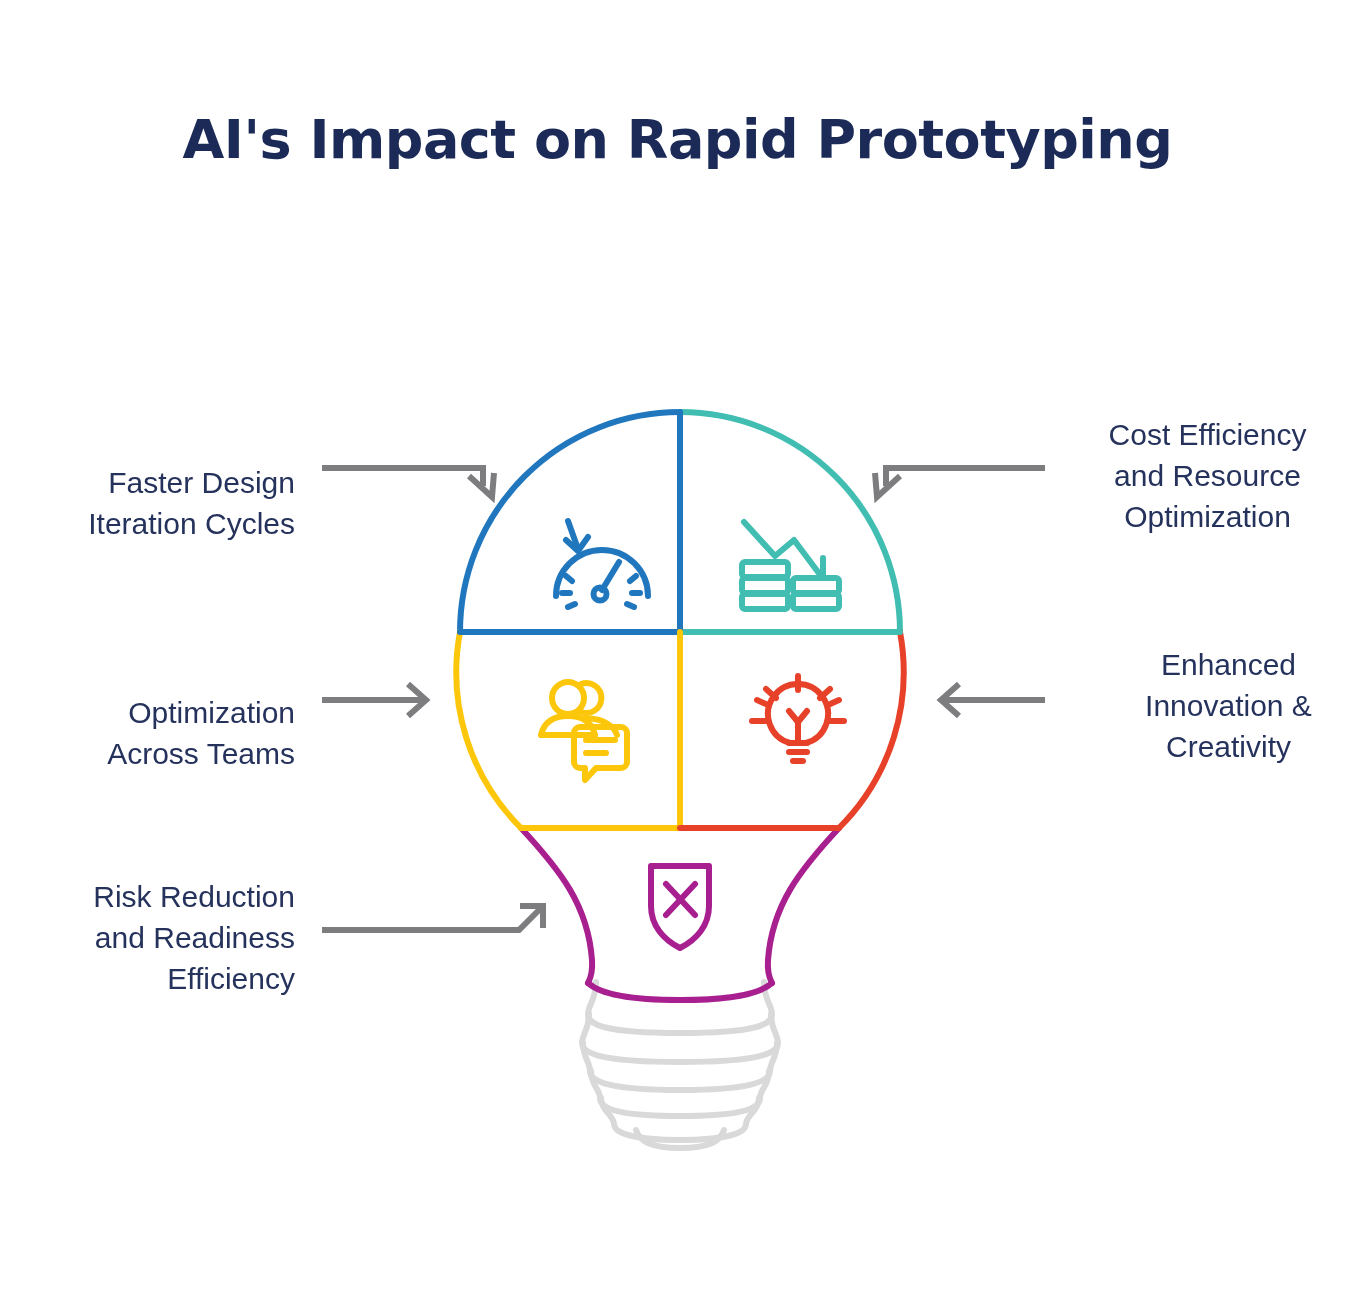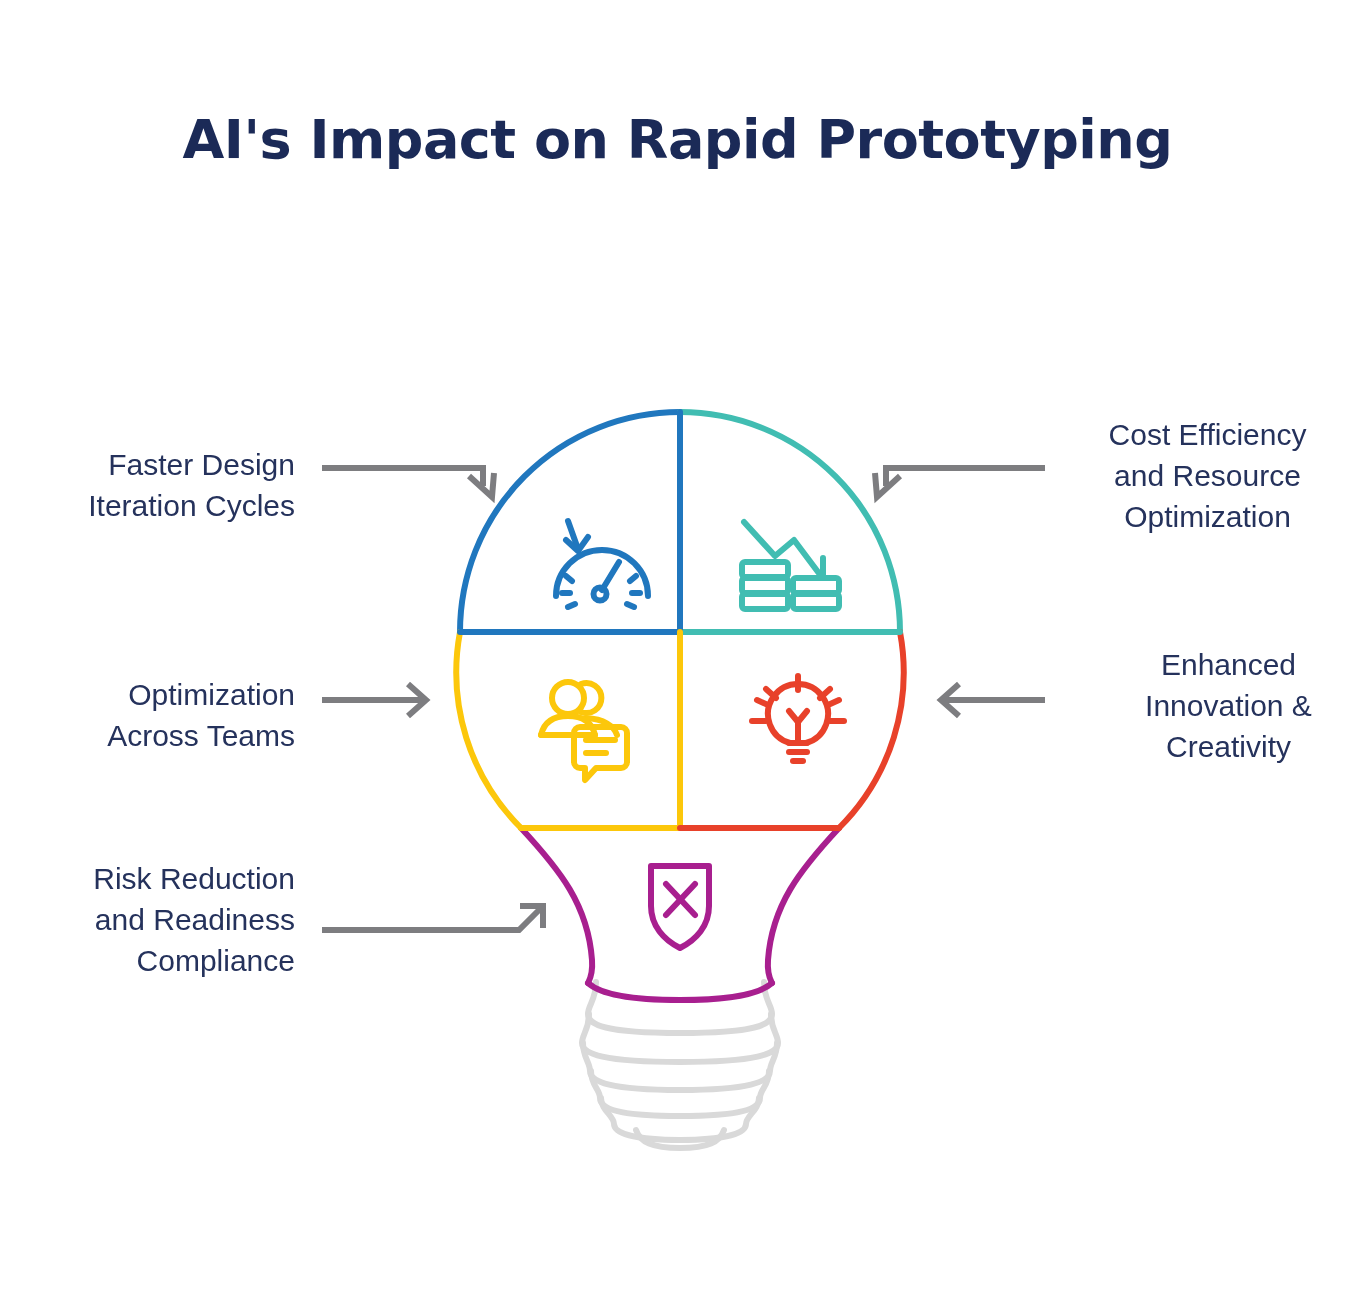--- a/index.html
+++ b/index.html
@@ -38,21 +38,21 @@
   }
 
   .label {
     position: absolute;
     font-family: "Liberation Sans", sans-serif;
     font-size: 30px;
     line-height: 41px;
     color: #25325c;
     white-space: pre-line;
   }
-  .label.right-align { text-align: right; }
+  .label.right-align { text-align: right; margin-top: 18px; }
   .label.left-align  { text-align: center; }
 
   .lbl-faster        { left: 20px;   top: 444px; width: 275px; }
   .lbl-collab        { left: 20px;   top: 674px; width: 275px; }
   .lbl-risk          { left: 20px;   top: 858px; width: 275px; }
   .lbl-cost          { left: 1075px; top: 414px; width: 265px; }
   .lbl-innov         { left: 1096px; top: 644px; width: 265px; }
 
   svg.art {
     position: absolute;
@@ -220,15 +220,15 @@
 
   <div class="label right-align lbl-collab">Optimization
 Across Teams</div>
 
   <div class="label left-align lbl-innov">Enhanced
 Innovation &amp;
 Creativity</div>
 
   <div class="label right-align lbl-risk">Risk Reduction
 and Readiness
-Compliance</div>
+Efficiency</div>
 
 </div>
 
 </body></html>

